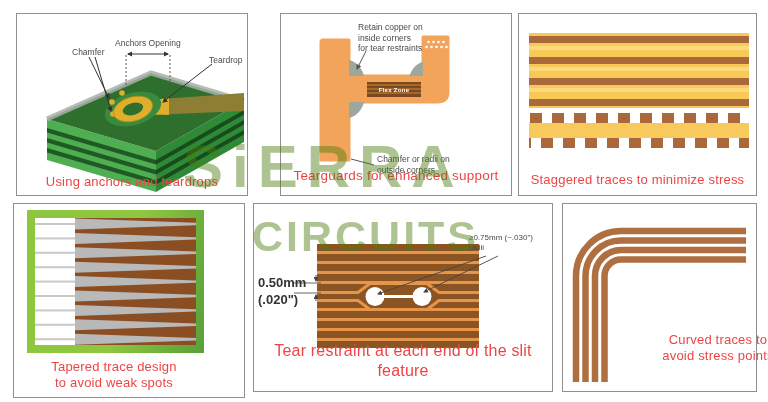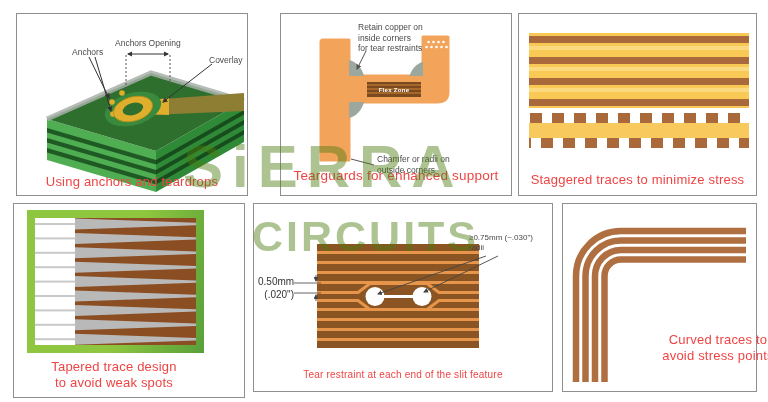--- a/index.html
+++ b/index.html
@@ -9,21 +9,21 @@
   #panel-1{left:16px;top:13px;width:232px;height:183px;}
   #panel-2{left:280px;top:13px;width:232px;height:183px;}
   #panel-3{left:518px;top:13px;width:239px;height:183px;}
   #panel-4{left:13px;top:203px;width:232px;height:195px;}
   #panel-5{left:253px;top:203px;width:300px;height:189px;}
   #panel-6{left:562px;top:203px;width:195px;height:189px;}
   .gfx{position:absolute;left:0;top:0;}
   .caption{position:absolute;left:0;width:100%;text-align:center;color:#ef4444;
            font-size:13px;line-height:1.25;white-space:pre-line;letter-spacing:.2px;}
   .ann{position:absolute;color:#4a4a4a;font-size:8.5px;line-height:1.25;white-space:pre-line;}
-  .dim{position:absolute;color:#333;font-size:10px;font-weight:normal;line-height:1.3;white-space:pre-line;}
+  .dim{position:absolute;color:#333;font-size:13px;font-weight:bold;line-height:1.3;white-space:pre-line;}
   
   .p3-rect{position:absolute;left:10px;top:19px;width:220px;height:75px;
     background:repeating-linear-gradient(180deg,#f8c955 0 3px,#a9693a 3px 10px,#f8c955 10px 13px,#fbd97e 13px 17px,#f8c955 17px 21px);}
   .p3-bar{position:absolute;left:10px;top:109px;width:220px;height:15px;background:#f8c95c;}
   .p3-sqtop{position:absolute;left:10px;top:99px;width:220px;height:10px;
     background:repeating-linear-gradient(90deg,#a9693a 0 12px,transparent 12px 22px);background-position:1px 0;}
   .p3-sqbot{position:absolute;left:10px;top:124px;width:220px;height:10px;
     background:repeating-linear-gradient(90deg,#a9693a 0 12px,transparent 12px 22px);background-position:12px 0;}
   
   .p4-frame{position:absolute;left:13px;top:6px;width:177px;height:143px;box-sizing:border-box;
@@ -77,23 +77,23 @@
       <ellipse cx="116" cy="95" rx="20" ry="12" transform="rotate(-16 116 95)" stroke="#bd8e14" stroke-width="0.8" fill="#dfae2c"></ellipse>
       <ellipse cx="116" cy="95" rx="10.5" ry="6" transform="rotate(-16 116 95)" fill="#2e6f2e"></ellipse>
 
       <line x1="111" y1="40" x2="151" y2="40" stroke="#333" stroke-width="1" marker-start="url(#ah1)" marker-end="url(#ah1)"></line>
       <line x1="109" y1="41" x2="109" y2="76" stroke="#555" stroke-width="1" stroke-dasharray="2,2"></line>
       <line x1="153" y1="41" x2="153" y2="72" stroke="#555" stroke-width="1" stroke-dasharray="2,2"></line>
       <line x1="72" y1="43" x2="92" y2="84" stroke="#333" stroke-width="1" marker-end="url(#ah1)"></line>
       <line x1="78" y1="43" x2="94" y2="97" stroke="#333" stroke-width="1" marker-end="url(#ah1)"></line>
       <line x1="195" y1="50" x2="146" y2="88" stroke="#333" stroke-width="1" marker-end="url(#ah1)"></line>
     </svg>
-    <div class="ann" style="left:55px;top:33px;">Anchors</div>
+    <div class="ann" style="left:55px;top:33px;">Chamfer</div>
     <div class="ann" style="left:98px;top:24px;">Anchors Opening</div>
-    <div class="ann" style="left:192px;top:41px;">Coverlay</div>
+    <div class="ann" style="left:192px;top:41px;">Teardrop</div>
     <div class="caption" style="bottom:5px;">Using anchors and teardrops</div>
   </div>
 
   <div class="panel" id="panel-2">
     <svg class="gfx" width="230" height="181" viewBox="0 0 230 181">
       <defs>
         <marker id="ah2" viewBox="0 0 10 10" refX="8" refY="5" markerWidth="5.5" markerHeight="5.5" orient="auto-start-reverse">
           <path d="M0,0 L10,5 L0,10 z" fill="#555"></path>
         </marker>
       </defs>
@@ -212,21 +212,21 @@
       <line x1="62" y1="71" x2="62" y2="77" stroke="#444" stroke-width="0.9" marker-end="url(#ah5)"></line>
       <line x1="62" y1="97" x2="62" y2="91" stroke="#444" stroke-width="0.9" marker-end="url(#ah5)"></line>
 
       <line x1="232" y1="52" x2="124" y2="90" stroke="#444" stroke-width="0.9" marker-end="url(#ah5)"></line>
       <line x1="244" y1="52" x2="170" y2="88" stroke="#444" stroke-width="0.9" marker-end="url(#ah5)"></line>
     </svg>
     <div class="dim" style="left:4px;top:71px;width:36px;text-align:right;">0.50mm
 (.020")</div>
     <div class="ann" style="left:215px;top:29px;font-size:8px;">≥0.75mm (~.030")
 radii</div>
-    <div class="caption" style="bottom:10px;font-size:10px;text-align:center;">Tear restraint at each end of the slit feature</div>
+    <div class="caption" style="bottom:10px;font-size:16px;text-align:center;">Tear restraint at each end of the slit feature</div>
   </div>
 
   <div class="panel" id="panel-6">
     <svg class="gfx" width="193" height="187" viewBox="0 0 193 187">
       <g fill="none" stroke="#af6f41" stroke-width="6.5">
         <path d="M13,178 L13,72 A45,45 0 0 1 58,27 L183,27"></path>
         <path d="M22.5,178 L22.5,72 A35.5,35.5 0 0 1 58,36.5 L183,36.5"></path>
         <path d="M32,178 L32,72 A26,26 0 0 1 58,46 L183,46"></path>
         <path d="M41.5,178 L41.5,72 A16.5,16.5 0 0 1 58,55.5 L183,55.5"></path>
       </g>

